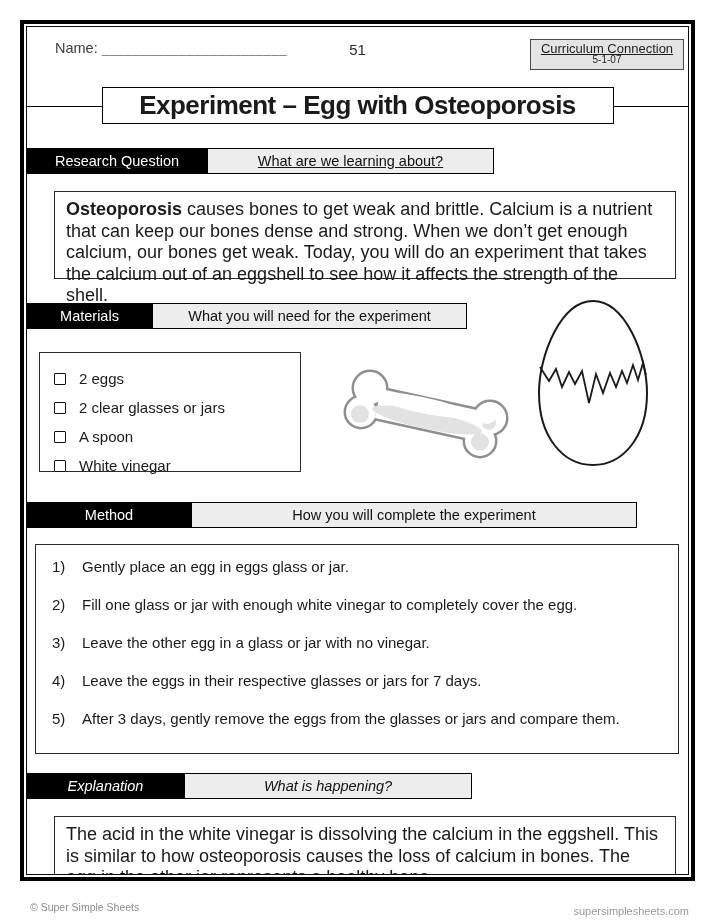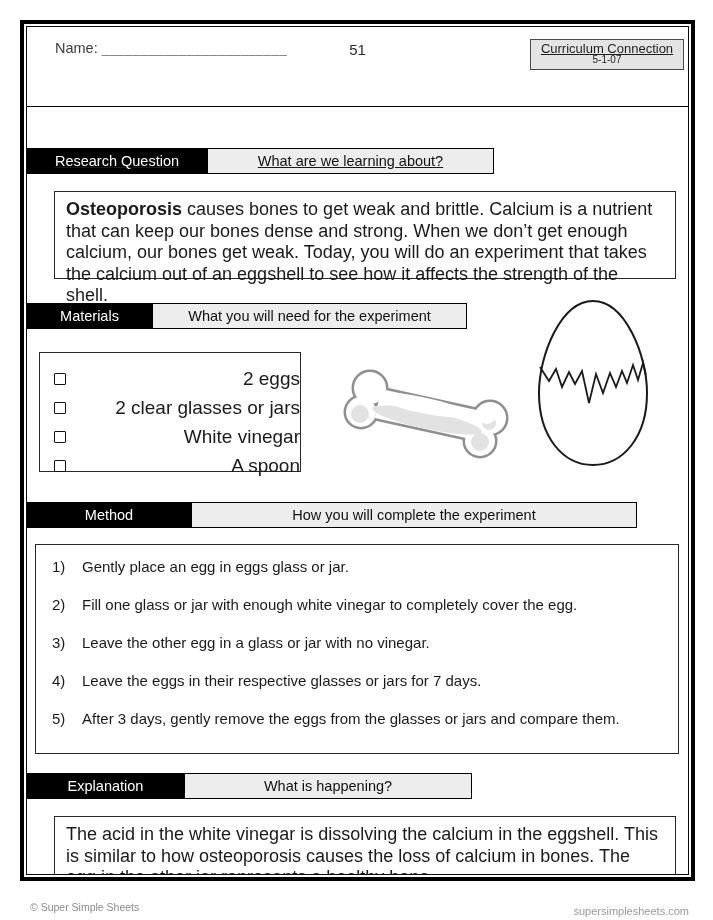--- a/index.html
+++ b/index.html
@@ -52,42 +52,42 @@
     font-size:18px; line-height:21.5px; padding:7px 11px;
   }
   .rq-box { margin-top:17px; height:88px; }
   .expl-box { margin-top:17px; height:69px; }
   
   .materials-row { position:relative; margin-top:18px; height:126px; }
   .materials-box {
     position:absolute; left:12px; top:5px; width:262px; height:120px;
     border:1.5px solid #2a2a2a; padding:11px 0 0 14px;
   }
-  .material-item { display:flex; align-items:center; height:29px; font-size:19px;justify-content:space-between; }
+  .material-item { display:flex; align-items:center; height:29px; font-size:15px; }
   .checkbox {
     width:12px; height:12px; border:1.8px solid #111; border-radius:1px;
     margin-right:13px; flex:0 0 auto; background:#fff;
   }
   .bone-wrap { position:absolute; left:310px; top:8px; }
   .egg-wrap  { position:absolute; left:506px; top:-50px; }
   
   .method-box {
     margin:16px 9px 0 8px; border:1.5px solid #2a2a2a; background:#fff;
     padding:12px 14px 6px 16px; height:210px;
   }
   .method-step { display:flex; margin-bottom:18px; font-size:15px; line-height:20px; }
   .step-num { width:30px; flex:0 0 auto; }
   .step-text { max-width:566px; }
   
   .footer-left  { position:absolute; left:30px;  bottom:7px; font-size:10.5px; color:#8c8c8c; }
   .footer-right { position:absolute; right:24px; bottom:3px; font-size:11px;  color:#9a9a9a; }
   .mt-rq   { margin-top:24px;text-decoration:underline; }
   .mt-mat  { margin-top:24px; }
   .mt-meth { margin-top:29px; }
-  .mt-expl { margin-top:19px; }
+  .mt-expl { margin-top:19px;font-style:italic; }
 </style>
 </head>
 <body>
 
 <div class="page">
   <div class="frame">
     <div class="frame-inner">
 
       <div class="header-row">
         <div class="name-wrap">
@@ -96,20 +96,21 @@
         </div>
         <div class="page-number">51</div>
         <div class="curriculum-box">
           <div class="curriculum-title">Curriculum Connection</div>
           <div class="curriculum-code">5-1-07</div>
         </div>
       </div>
 
       <div class="title-row">
         <div class="title-rule"></div>
+        <div class="title-box">Experiment – Egg with Osteoporosis</div>
       </div>
 
       <div class="section-bar mt-rq">
         <div class="bar-black" style="width:180px">Research Question</div>
         <div class="bar-gray" style="width:287px">What are we learning about?</div>
       </div>
 
       <div class="text-box rq-box">
         <b>Osteoporosis</b><span> causes bones to get weak and brittle. Calcium is a nutrient that can keep our bones dense and strong. When we don’t get enough calcium, our bones get weak. Today, you will do an experiment that takes the calcium out of an eggshell to see how it affects the strength of the shell.</span>
       </div>
@@ -124,25 +125,25 @@
           <div class="material-item">
             <span class="checkbox"></span>
             <span>2 eggs</span>
           </div>
           <div class="material-item">
             <span class="checkbox"></span>
             <span>2 clear glasses or jars</span>
           </div>
           <div class="material-item">
             <span class="checkbox"></span>
+            <span>A spoon</span>
+          </div>
+          <div class="material-item">
+            <span class="checkbox"></span>
             <span>White vinegar</span>
-          </div>
-          <div class="material-item">
-            <span class="checkbox"></span>
-            <span>A spoon</span>
           </div>
         </div>
 
         <div class="bone-wrap">
           <svg width="185" height="112" viewBox="0 0 185 112">
 
             <g stroke="#8f8f8f" stroke-width="5" fill="#ffffff">
               <circle cx="33" cy="33" r="16"></circle>
               <circle cx="24" cy="57" r="15"></circle>
               <circle cx="153" cy="63" r="16"></circle>

